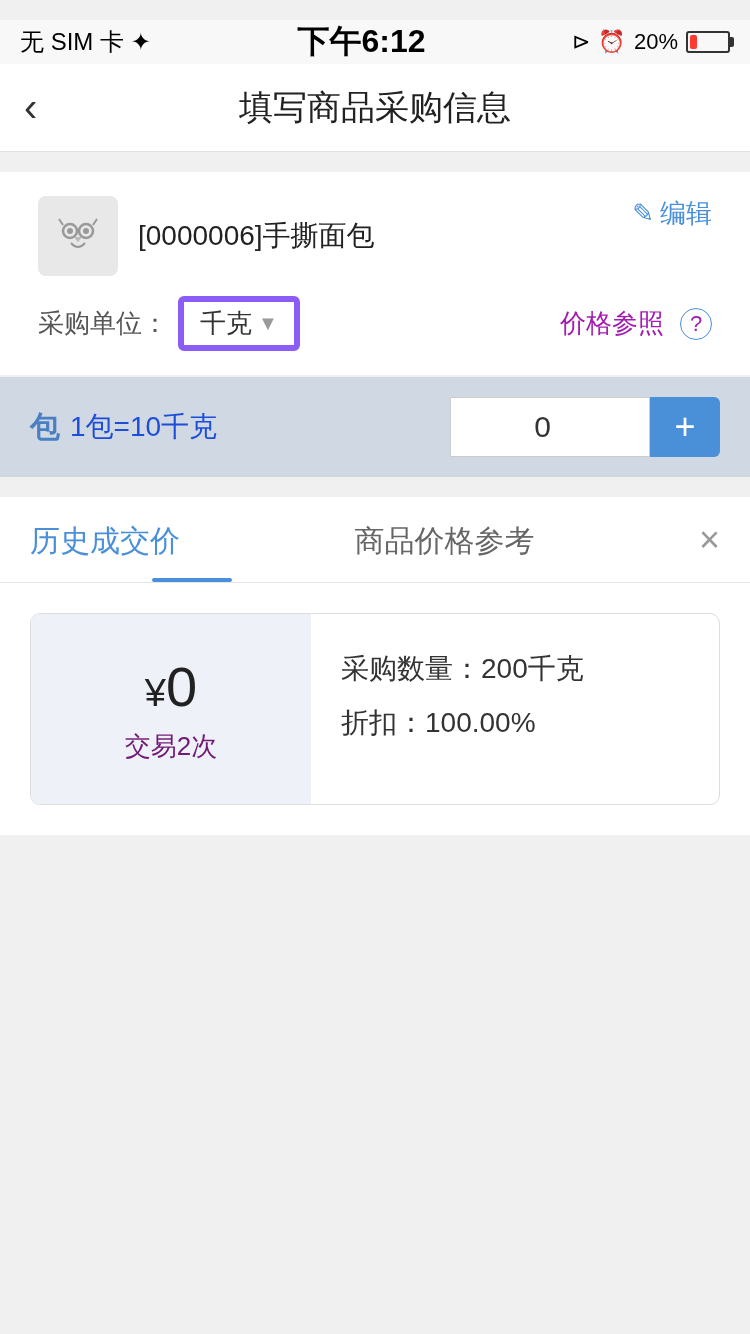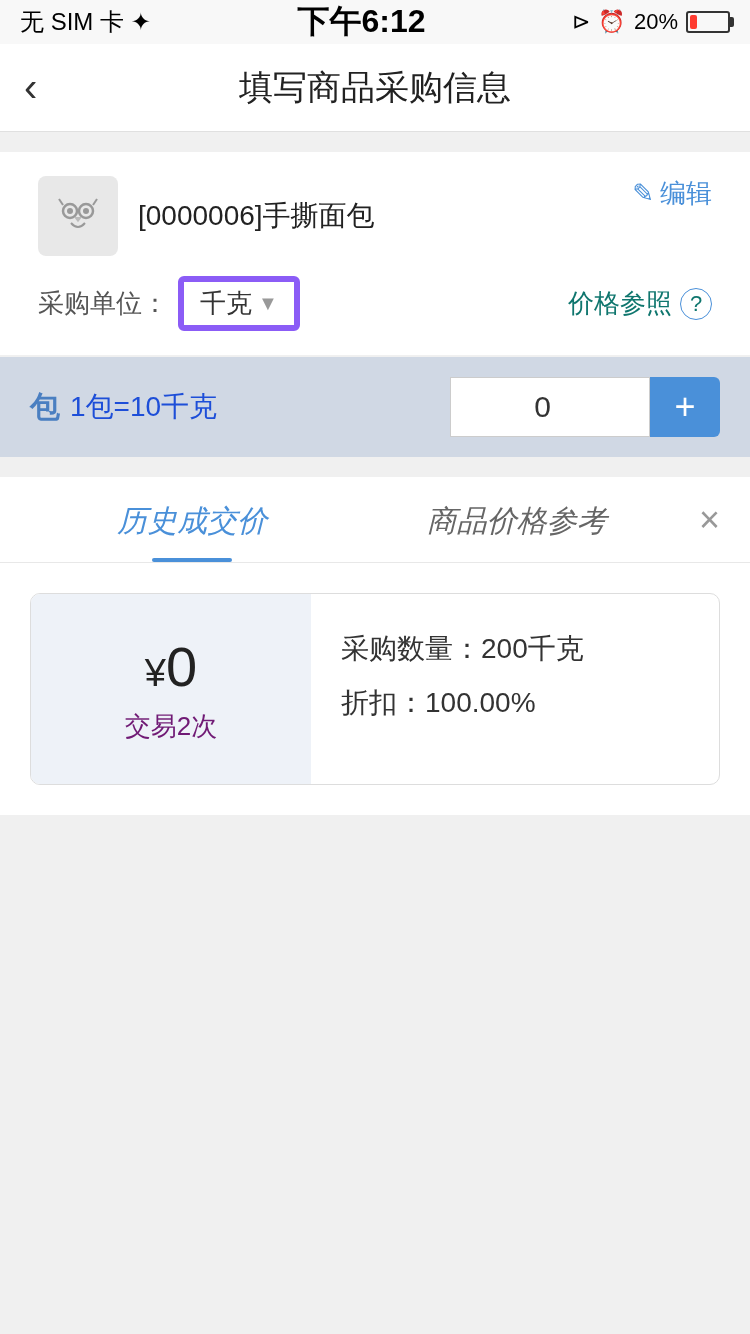--- a/index.html
+++ b/index.html
@@ -16,20 +16,21 @@
     .status-bar {
       width: 750px;
       height: 44px;
       background: #f8f8f8;
       display: flex;
       align-items: center;
       justify-content: space-between;
       padding: 0 20px;
       font-size: 24px;
       color: #000;
+      margin-top: 20px;
     }
     .status-left { display: flex; align-items: center; gap: 10px; }
     .status-center { font-size: 32px; font-weight: 700; }
     .status-right { display: flex; align-items: center; gap: 8px; font-size: 22px; }
     .battery {
       width: 44px; height: 22px;
       border: 2px solid #333;
       border-radius: 3px;
       position: relative;
       display: flex;
@@ -142,25 +143,25 @@
       padding: 4px 16px;
       font-size: 26px;
       color: #333;
       background: #fff;
       display: flex;
       align-items: center;
       gap: 6px;
       cursor: pointer;
     }
     .price-ref {
-      color: #0f766e;
+      color: #a21caf;
       font-size: 26px;
       display: flex;
       align-items: center;
-      gap: 8px;
+      gap: 16px;
       cursor: pointer;
     }
 
     
     .qty-bar {
       background: #d0d8e4;
       padding: 20px 30px;
       display: flex;
       align-items: center;
       justify-content: space-between;
@@ -217,27 +218,26 @@
     }
     .tabs-header {
       display: flex;
       align-items: center;
       padding: 0 30px;
       border-bottom: 1px solid #e8e8e8;
       position: relative;
     }
     .tab-item {
       flex: 1;
-      text-align: center;
+      text-align: left;
       padding: 24px 0 20px;
       font-size: 30px;
       color: #666;
       position: relative;
       cursor: pointer;
-      font-style: italic;
     }
     .tab-item.active {
       color: #4a90d9;
     }
     .tab-item.active::after {
       content: '';
       position: absolute;
       bottom: 0;
       left: 50%;
       transform: translateX(-50%);

